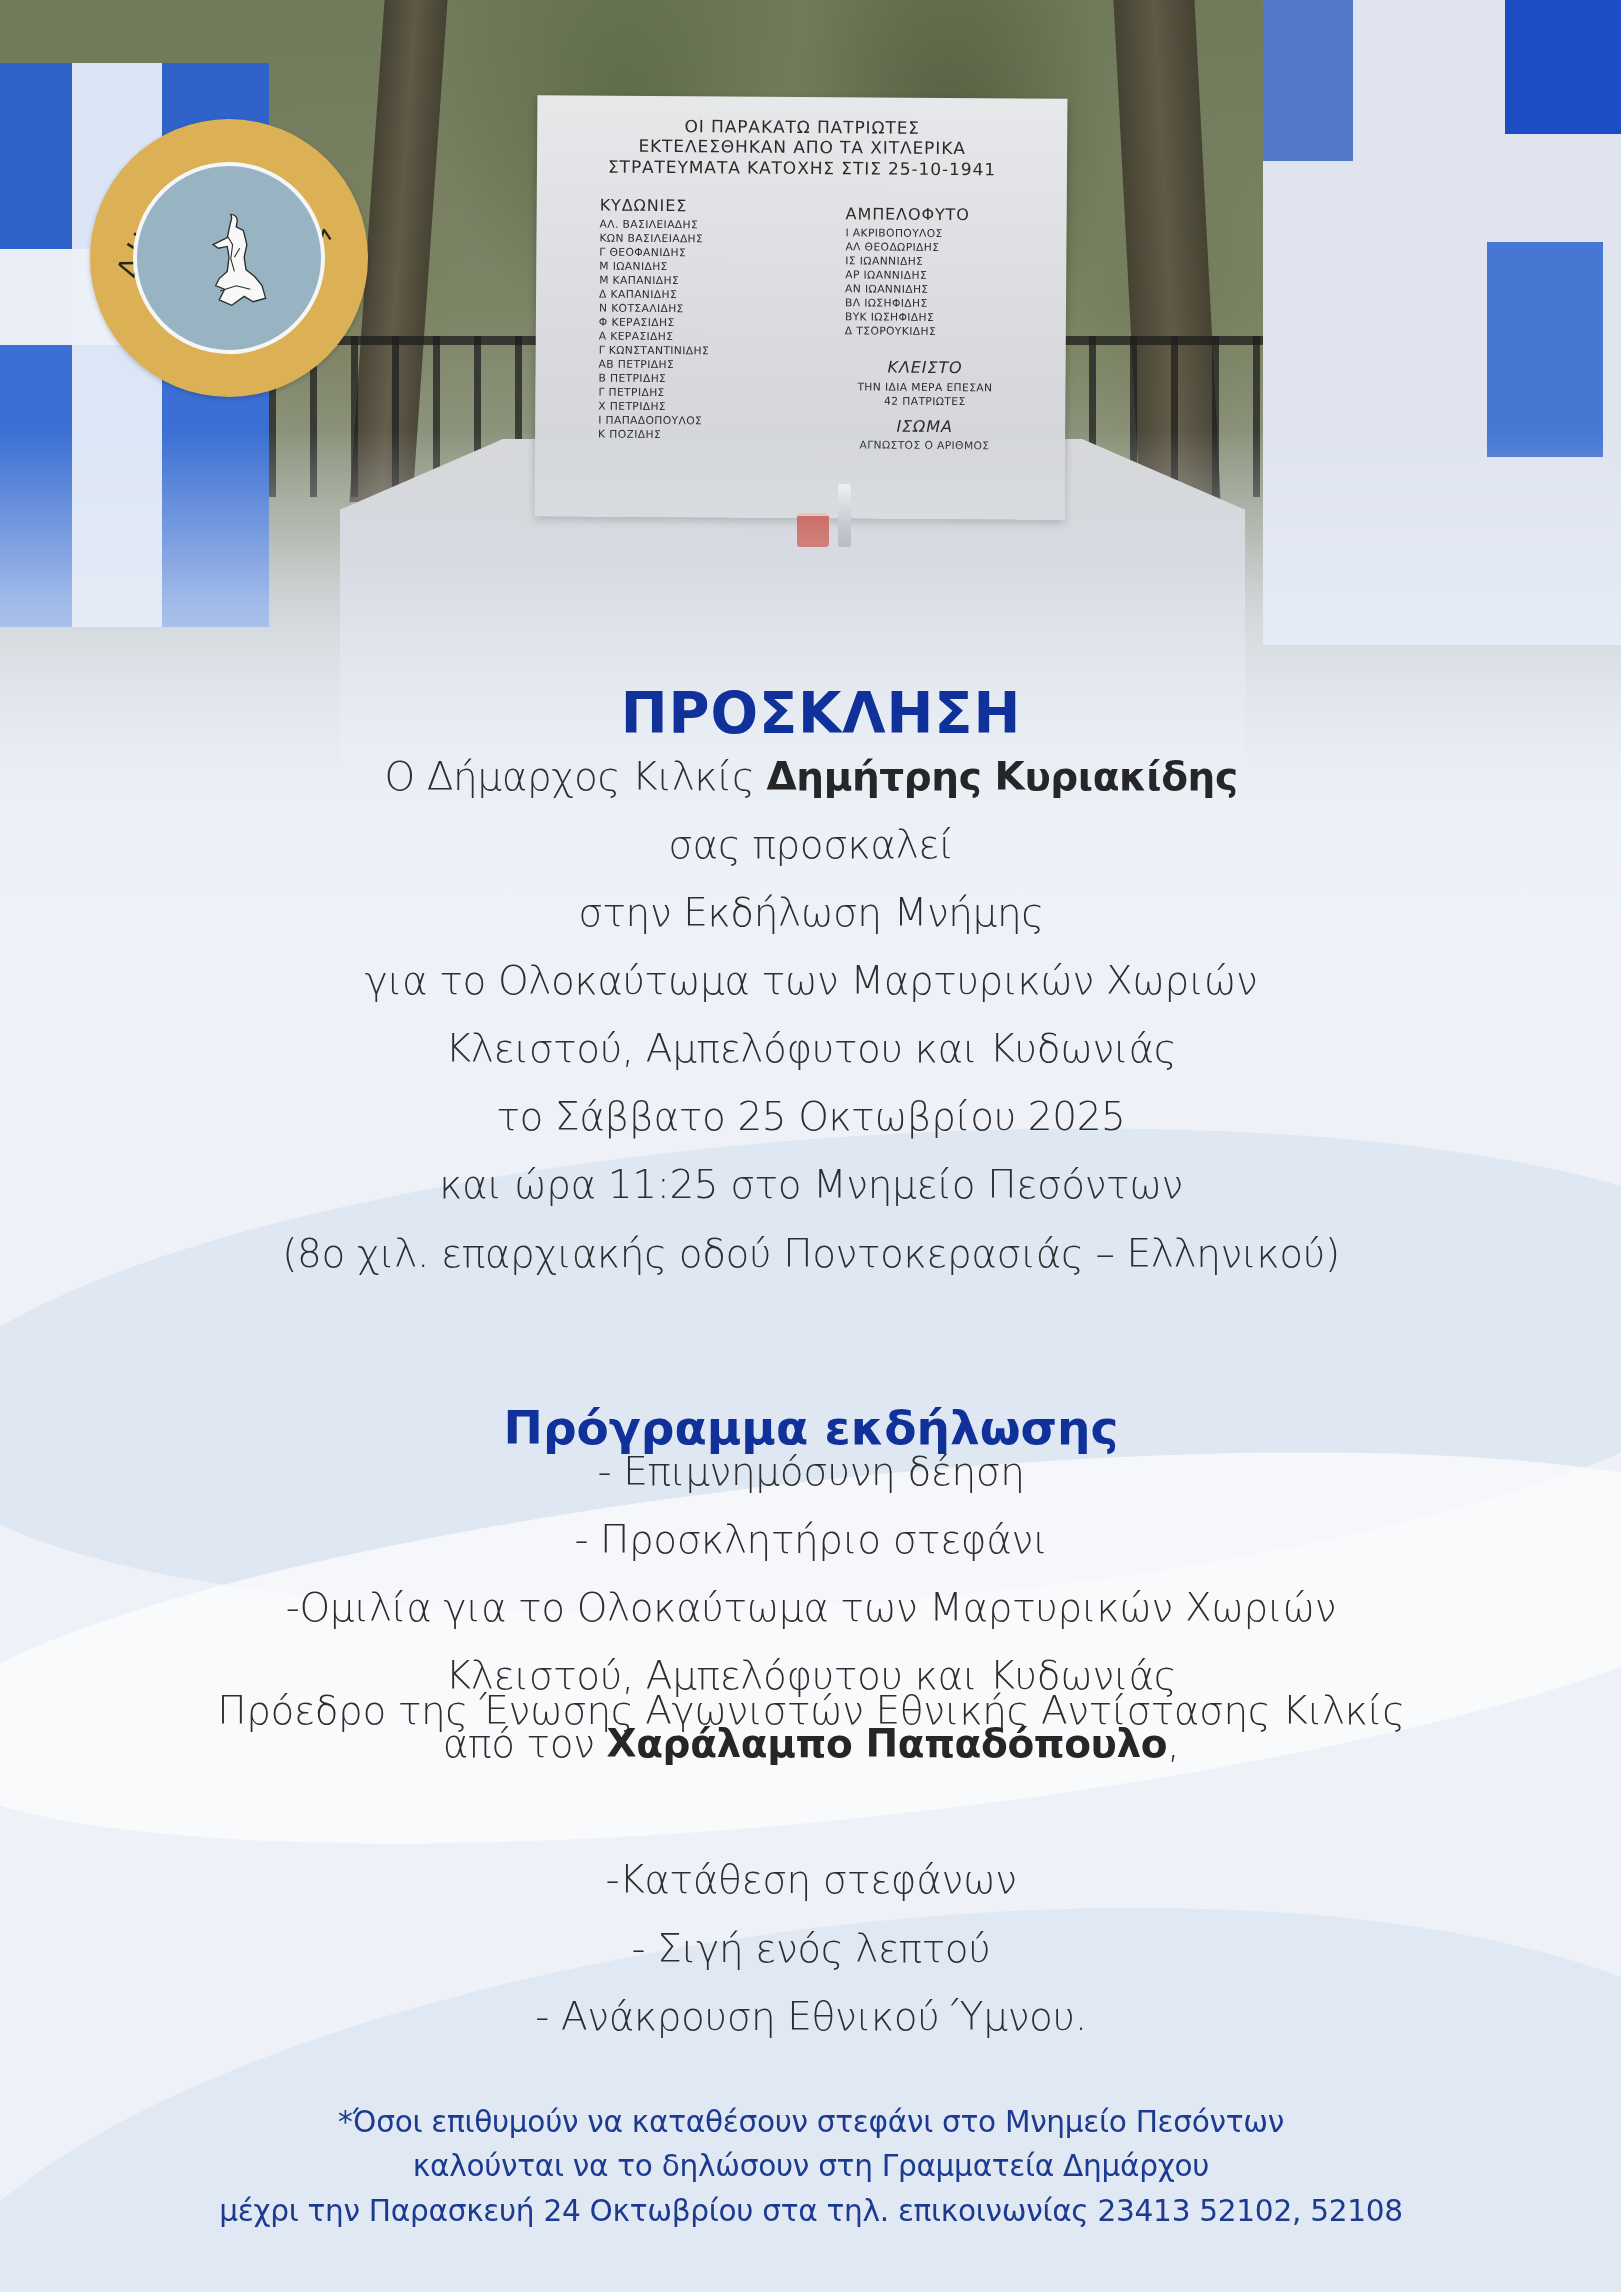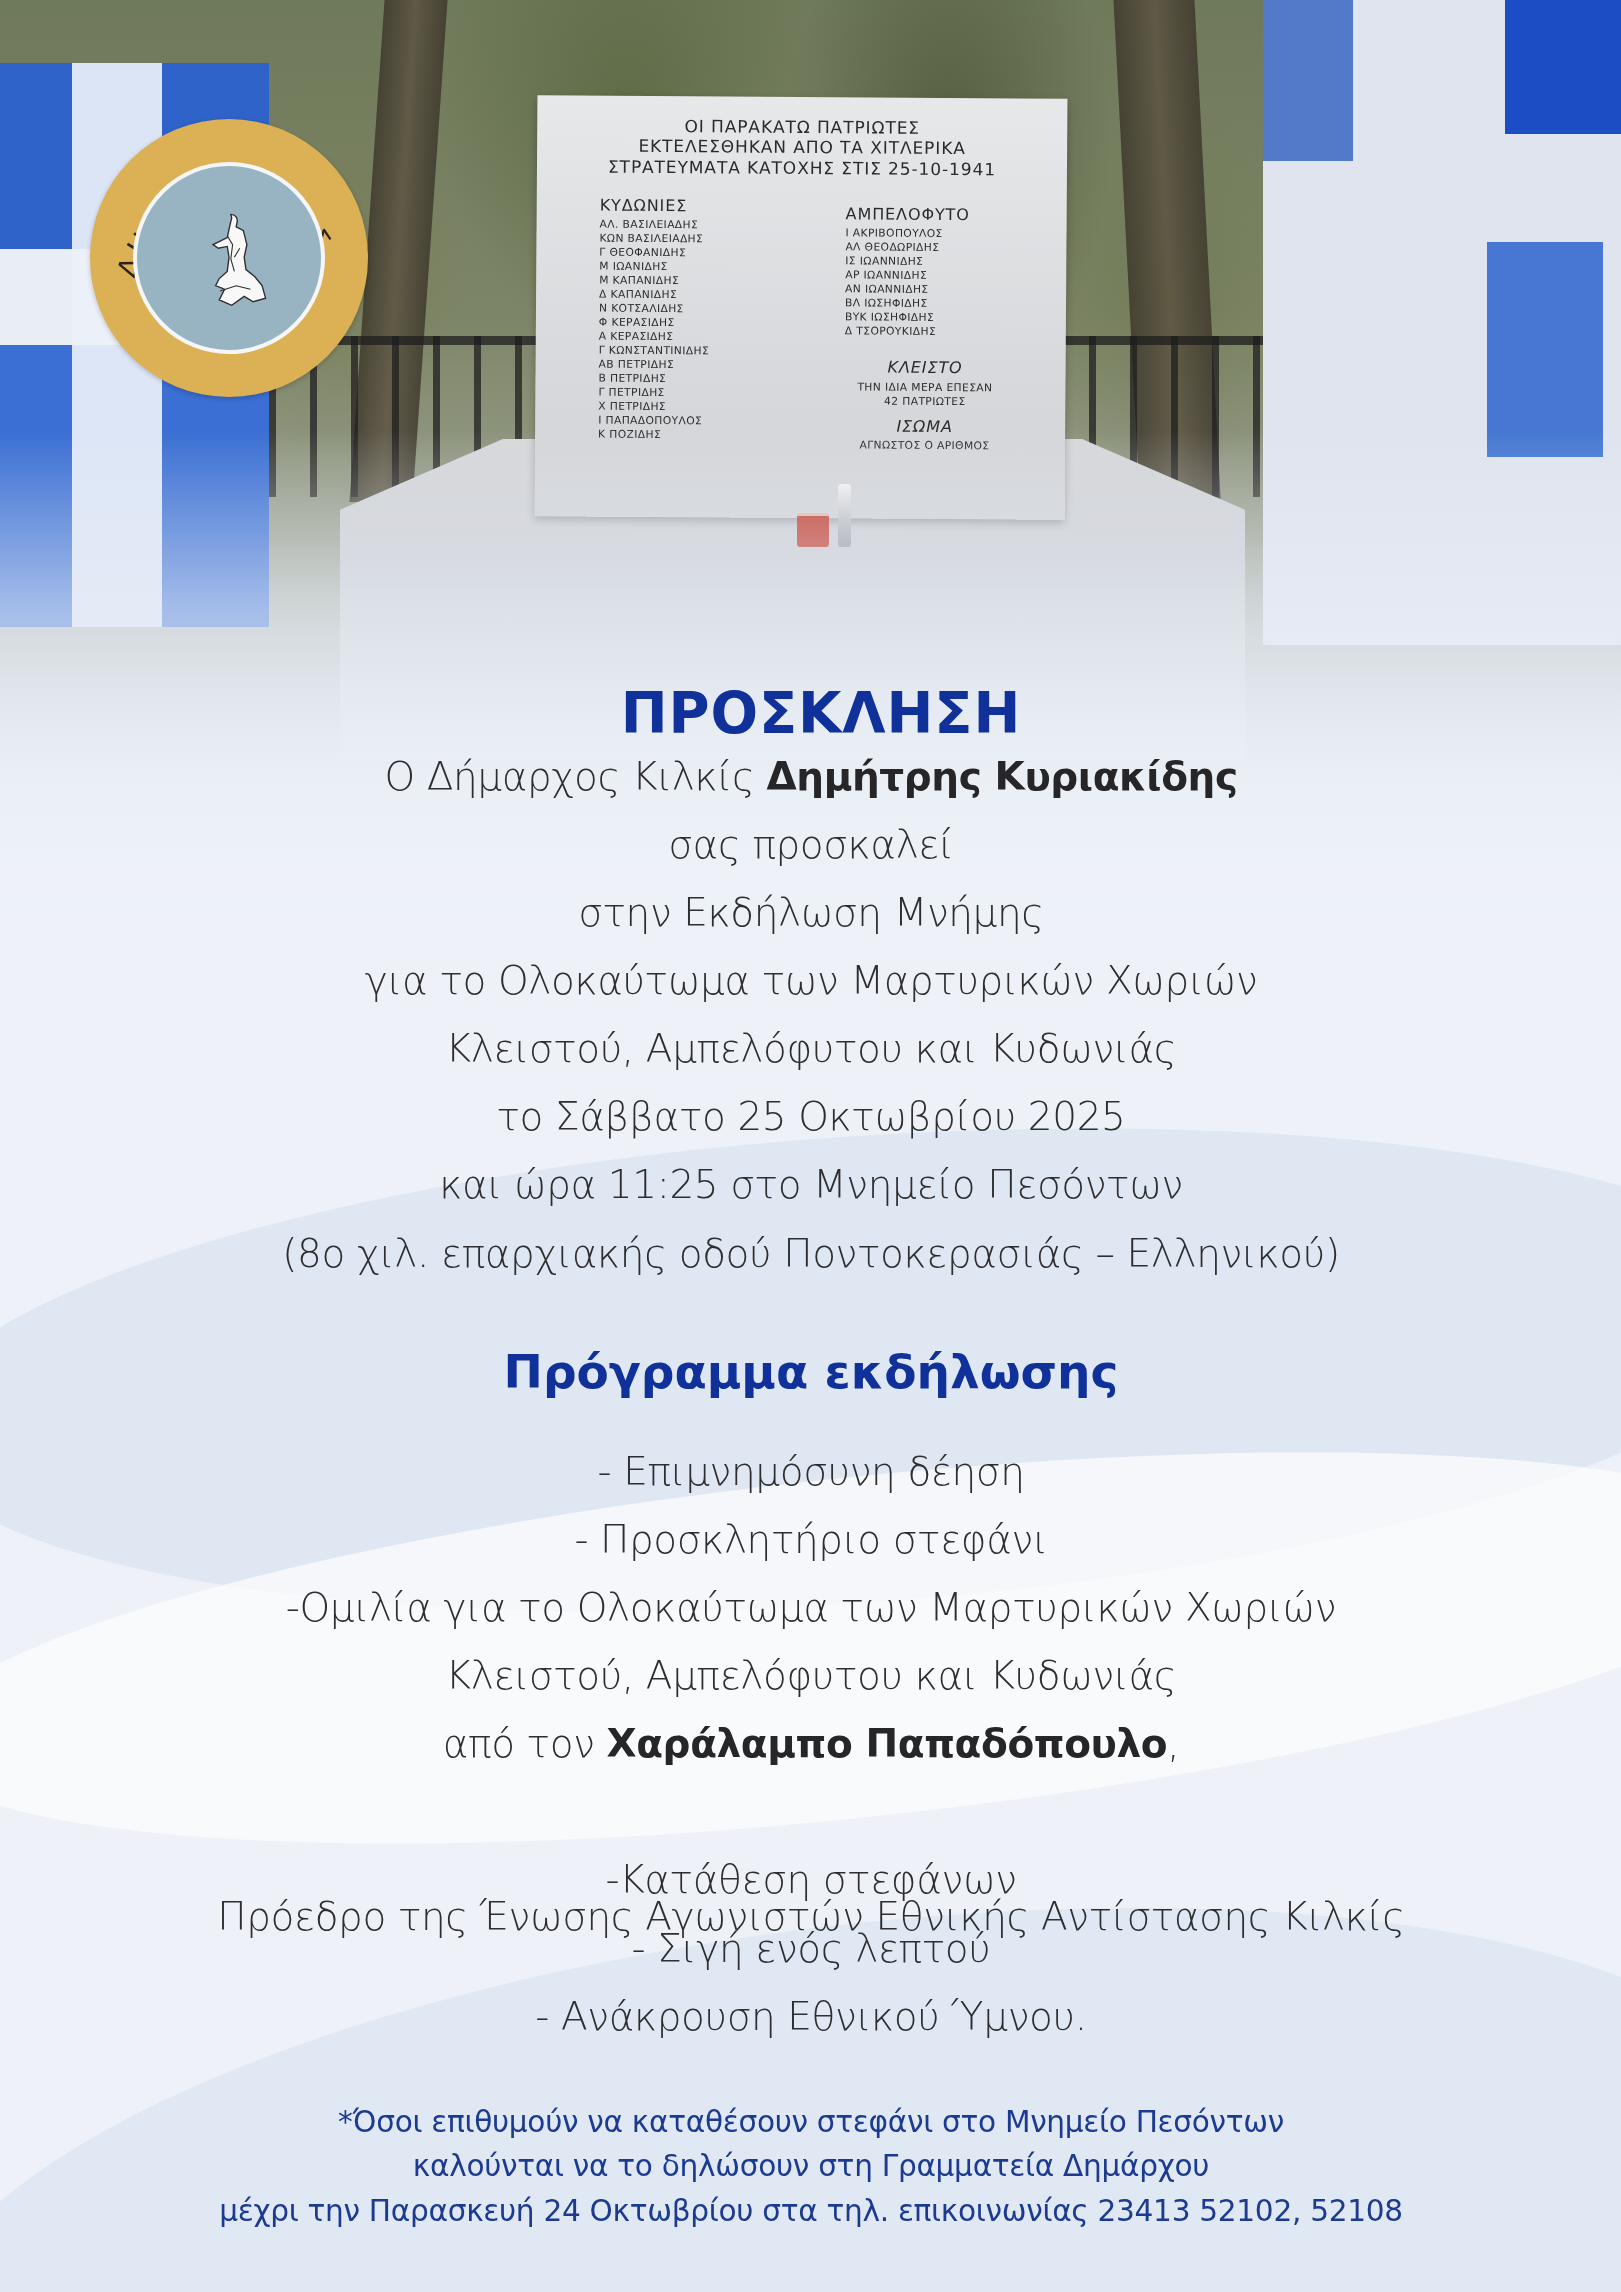--- a/index.html
+++ b/index.html
@@ -113,21 +113,21 @@
     font-family: "DejaVu Sans", sans-serif;
     padding-left: 20px;
   }
   .line {
     position: absolute; left: 0; right: 0;
     font-size: 39px; color: #2e2e30; font-family: "DejaVu Sans", sans-serif;
     font-weight: 300; letter-spacing: -0.4px;
   }
   .line b { font-weight: 700; color: #262628; }
   .subtitle {
-    position: absolute; left: 0; right: 0; top: 1344px;
+    position: absolute; left: 0; right: 0; top: 1400px;
     font-size: 47px; font-weight: 700; color: #10309a;
     font-family: "DejaVu Sans", sans-serif;
   }
   .note {
     position: absolute; left: 0; right: 0;
     font-size: 29.6px; color: #1c3b90; font-family: "DejaVu Sans", sans-serif;
     letter-spacing: -0.3px;
   }
 </style>
 </head>
@@ -238,21 +238,21 @@
 
   <div class="subtitle">Πρόγραμμα εκδήλωσης</div>
 
   <div class="line" style="top:1449px">- Επιμνημόσυνη δέηση</div>
   <div class="line" style="top:1517px">- Προσκλητήριο στεφάνι</div>
   <div class="line" style="top:1585px">-Ομιλία για το Ολοκαύτωμα των Μαρτυρικών Χωριών</div>
   <div class="line" style="top:1653px">Κλειστού, Αμπελόφυτου και Κυδωνιάς</div>
   <div class="line" style="top:1721px">
     <span>από τον </span><b>Χαράλαμπο Παπαδόπουλο</b><span>,</span>
   </div>
-  <div class="line" style="top:1894px">Πρόεδρο της Ένωσης Αγωνιστών Εθνικής Αντίστασης Κιλκίς</div>
+  <div class="line" style="top:1688px">Πρόεδρο της Ένωσης Αγωνιστών Εθνικής Αντίστασης Κιλκίς</div>
   <div class="line" style="top:1857px">-Κατάθεση στεφάνων</div>
   <div class="line" style="top:1926px">- Σιγή ενός λεπτού</div>
   <div class="line" style="top:1994px">- Ανάκρουση Εθνικού Ύμνου.</div>
 
   <div class="note" style="top:2105px">*Όσοι επιθυμούν να καταθέσουν στεφάνι στο Μνημείο Πεσόντων</div>
   <div class="note" style="top:2149px">καλούνται να το δηλώσουν στη Γραμματεία Δημάρχου</div>
   <div class="note" style="top:2194px">μέχρι την Παρασκευή 24 Οκτωβρίου στα τηλ. επικοινωνίας 23413 52102, 52108</div>
 </div>
 
 

